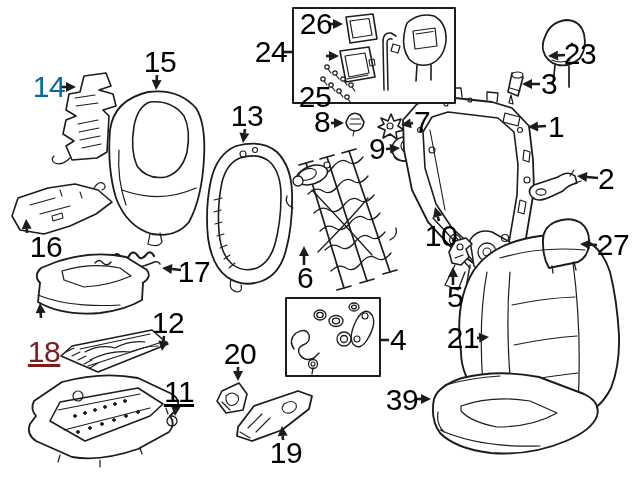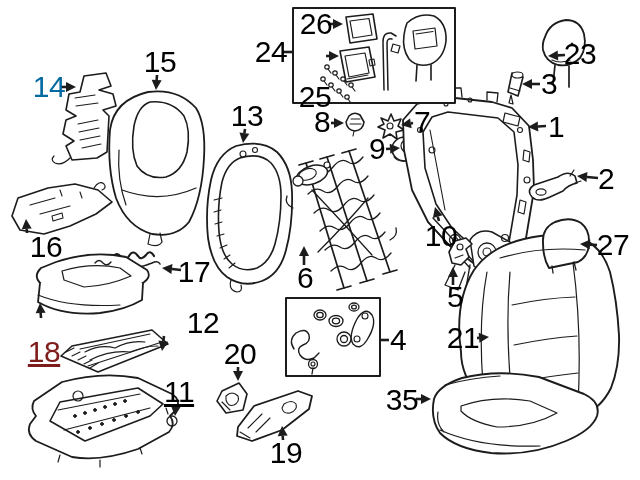--- a/index.html
+++ b/index.html
@@ -341,31 +341,31 @@
       <span class="callout" style="left: 606px; top: 179px; color: rgb(0, 0, 0);">2</span>
       <span class="callout" style="left: 549px; top: 84px; color: rgb(0, 0, 0);">3</span>
       <span class="callout" style="left: 398px; top: 340px; color: rgb(0, 0, 0);">4</span>
       <span class="callout" style="left: 455px; top: 297px; color: rgb(0, 0, 0);">5</span>
       <span class="callout" style="left: 305px; top: 278px; color: rgb(0, 0, 0);">6</span>
       <span class="callout" style="left: 422px; top: 122px; color: rgb(0, 0, 0);">7</span>
       <span class="callout" style="left: 322px; top: 122px; color: rgb(0, 0, 0);">8</span>
       <span class="callout" style="left: 377px; top: 149px; color: rgb(0, 0, 0);">9</span>
       <span class="callout" style="left: 441px; top: 236px; color: rgb(0, 0, 0);">10</span>
       <span class="callout" style="left: 179px; top: 392px; color: rgb(0, 0, 0); text-decoration: underline;">11</span>
-      <span class="callout" style="left: 168px; top: 323px; color: rgb(0, 0, 0); margin-left: 35px;">12</span>
+      <span class="callout" style="left: 168px; top: 323px; color: rgb(0, 0, 0);">12</span>
       <span class="callout" style="left: 247px; top: 116px; color: rgb(0, 0, 0);">13</span>
       <span class="callout" style="left: 49px; top: 87px; color: #0369a1;">14</span>
       <span class="callout" style="left: 160px; top: 62px; color: rgb(0, 0, 0);">15</span>
       <span class="callout" style="left: 46px; top: 247px; color: rgb(0, 0, 0);">16</span>
       <span class="callout" style="left: 194px; top: 272px; color: rgb(0, 0, 0);">17</span>
       <span class="callout" style="left: 44px; top: 352px; color: #7f1d1d; text-decoration: underline;">18</span>
       <span class="callout" style="left: 286px; top: 453px; color: rgb(0, 0, 0);">19</span>
       <span class="callout" style="left: 240px; top: 354px; color: rgb(0, 0, 0); text-align: right;">20</span>
       <span class="callout" style="left: 463px; top: 338px; color: rgb(0, 0, 0);">21</span>
-      <span class="callout" style="left: 402px; top: 400px; color: rgb(0, 0, 0);">35</span>
+      <span class="callout" style="left: 402px; top: 400px; color: rgb(0, 0, 0);">39</span>
       <span class="callout" style="left: 580px; top: 54px; color: rgb(0, 0, 0);">23</span>
       <span class="callout" style="left: 271px; top: 52px; color: rgb(0, 0, 0);">24</span>
       <span class="callout" style="left: 315px; top: 56px; color: rgb(0, 0, 0); margin-top: 41px;">25</span>
       <span class="callout" style="left: 316px; top: 24px; color: rgb(0, 0, 0);">26</span>
       <span class="callout" style="left: 613px; top: 245px; color: rgb(0, 0, 0);">27</span>
     </div>
 
 </div>
 
 </body></html>

